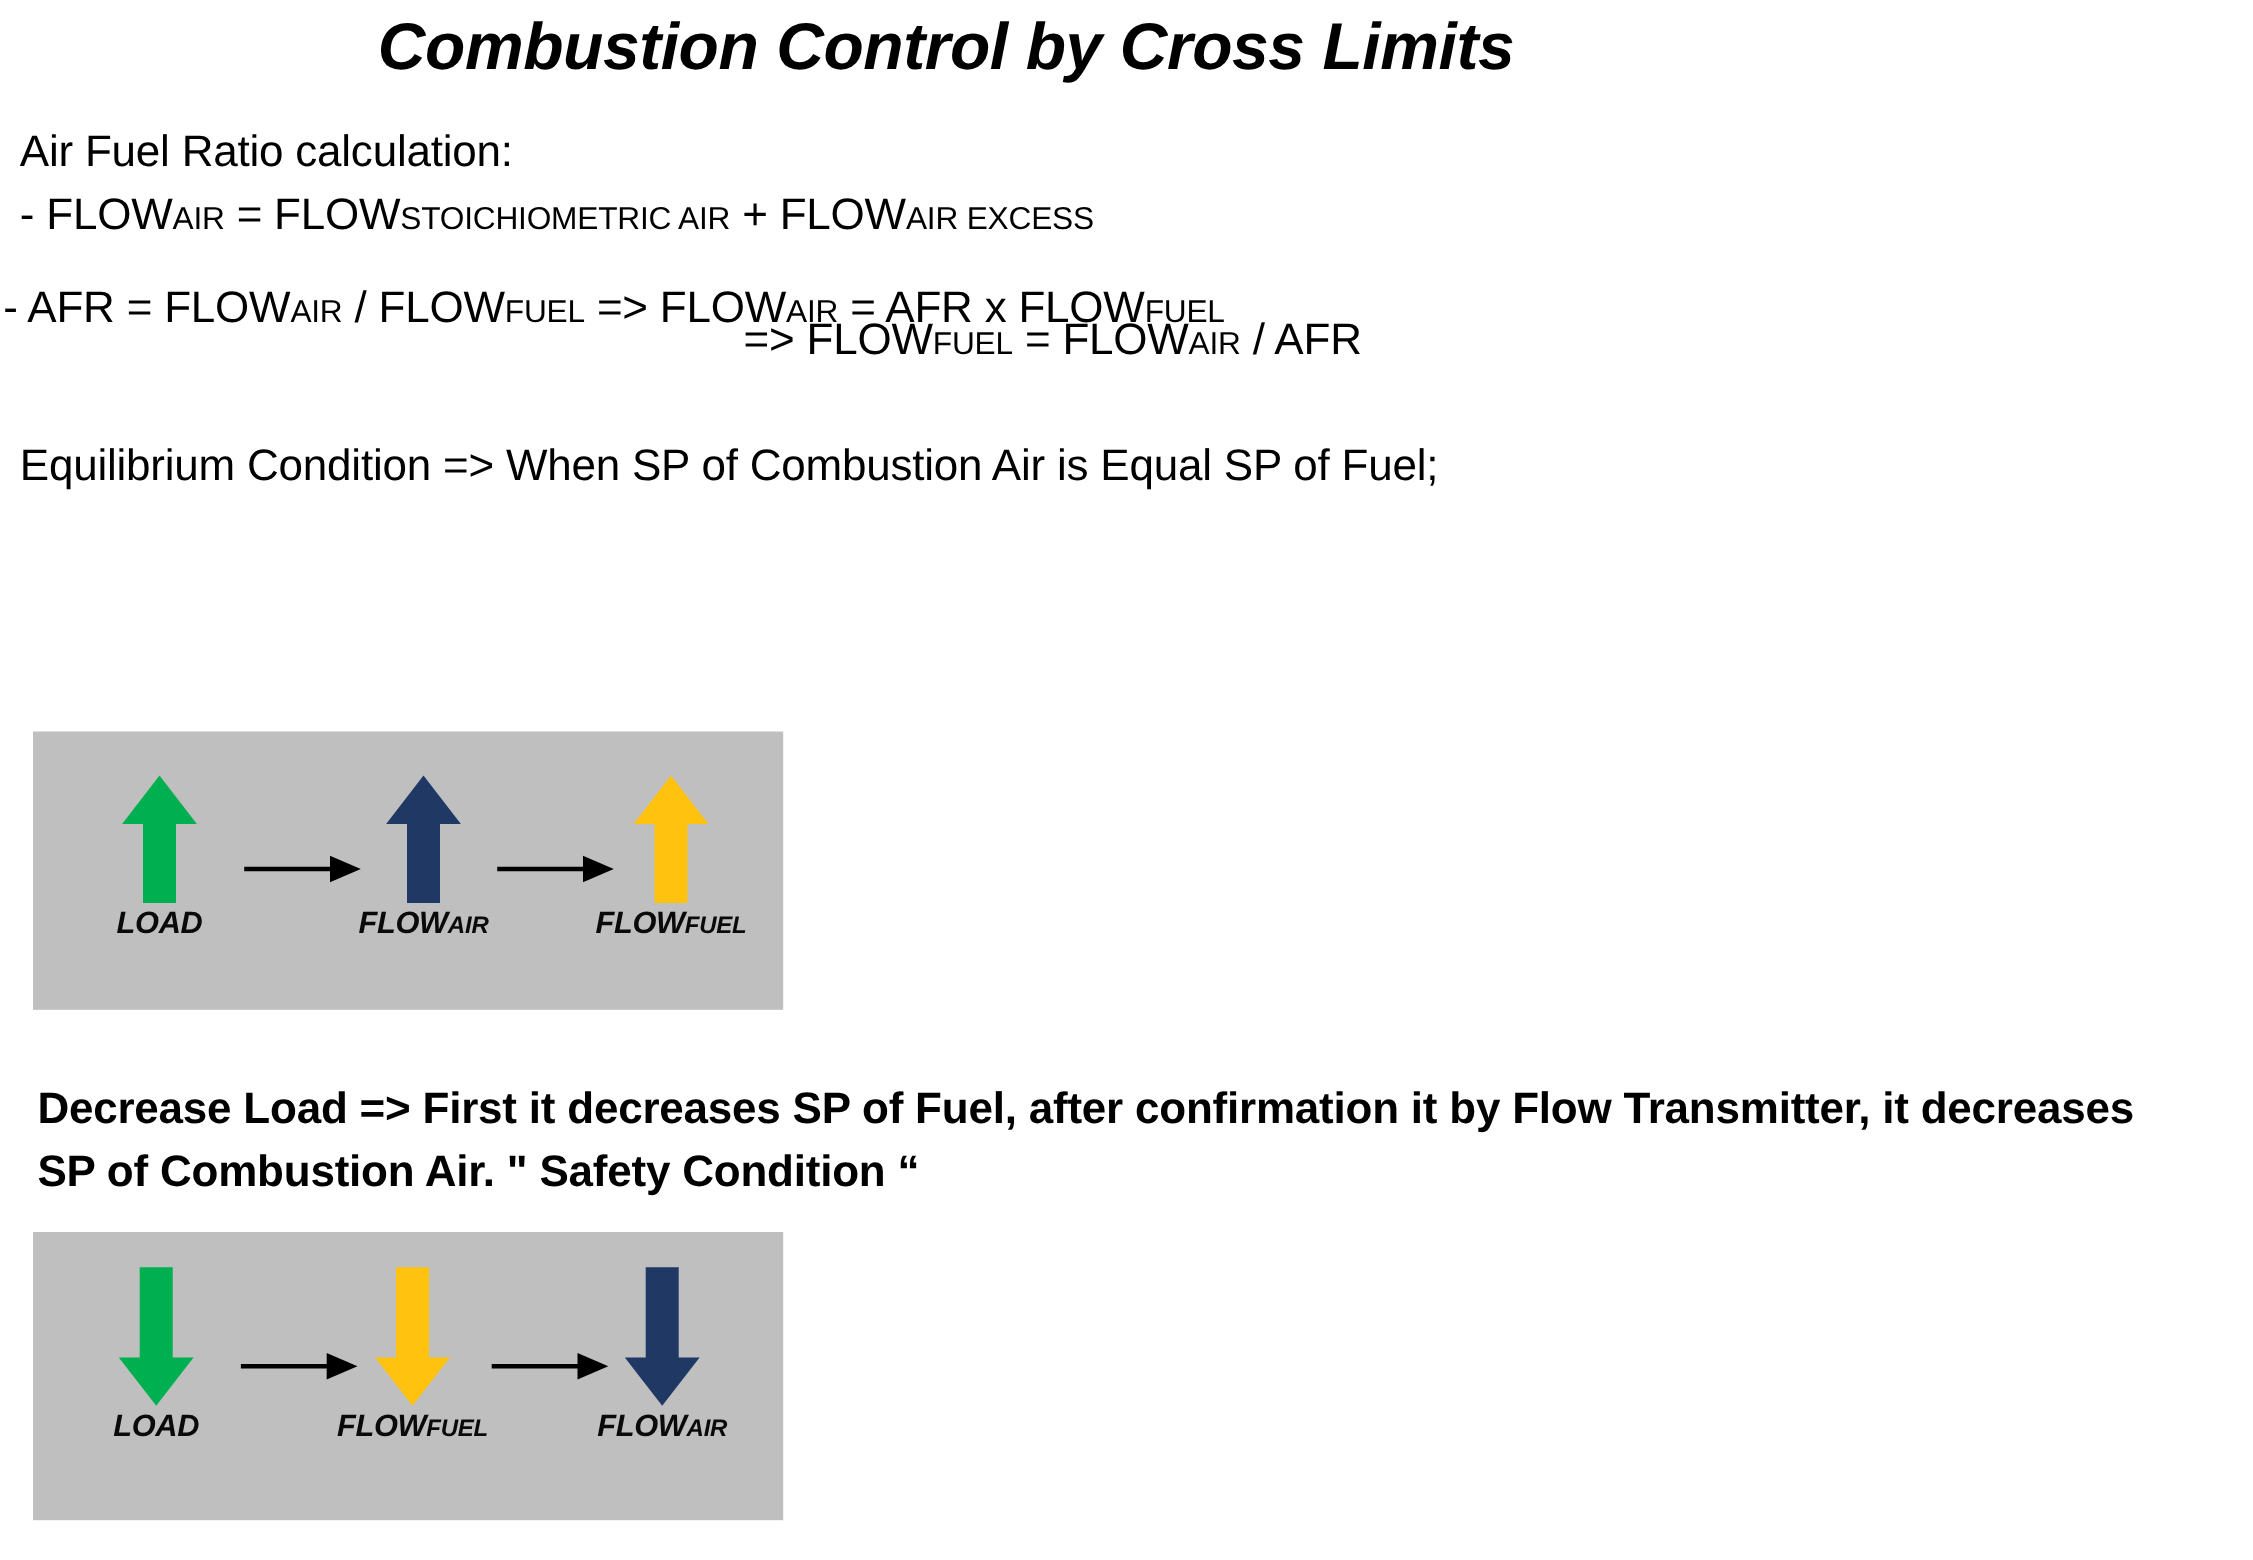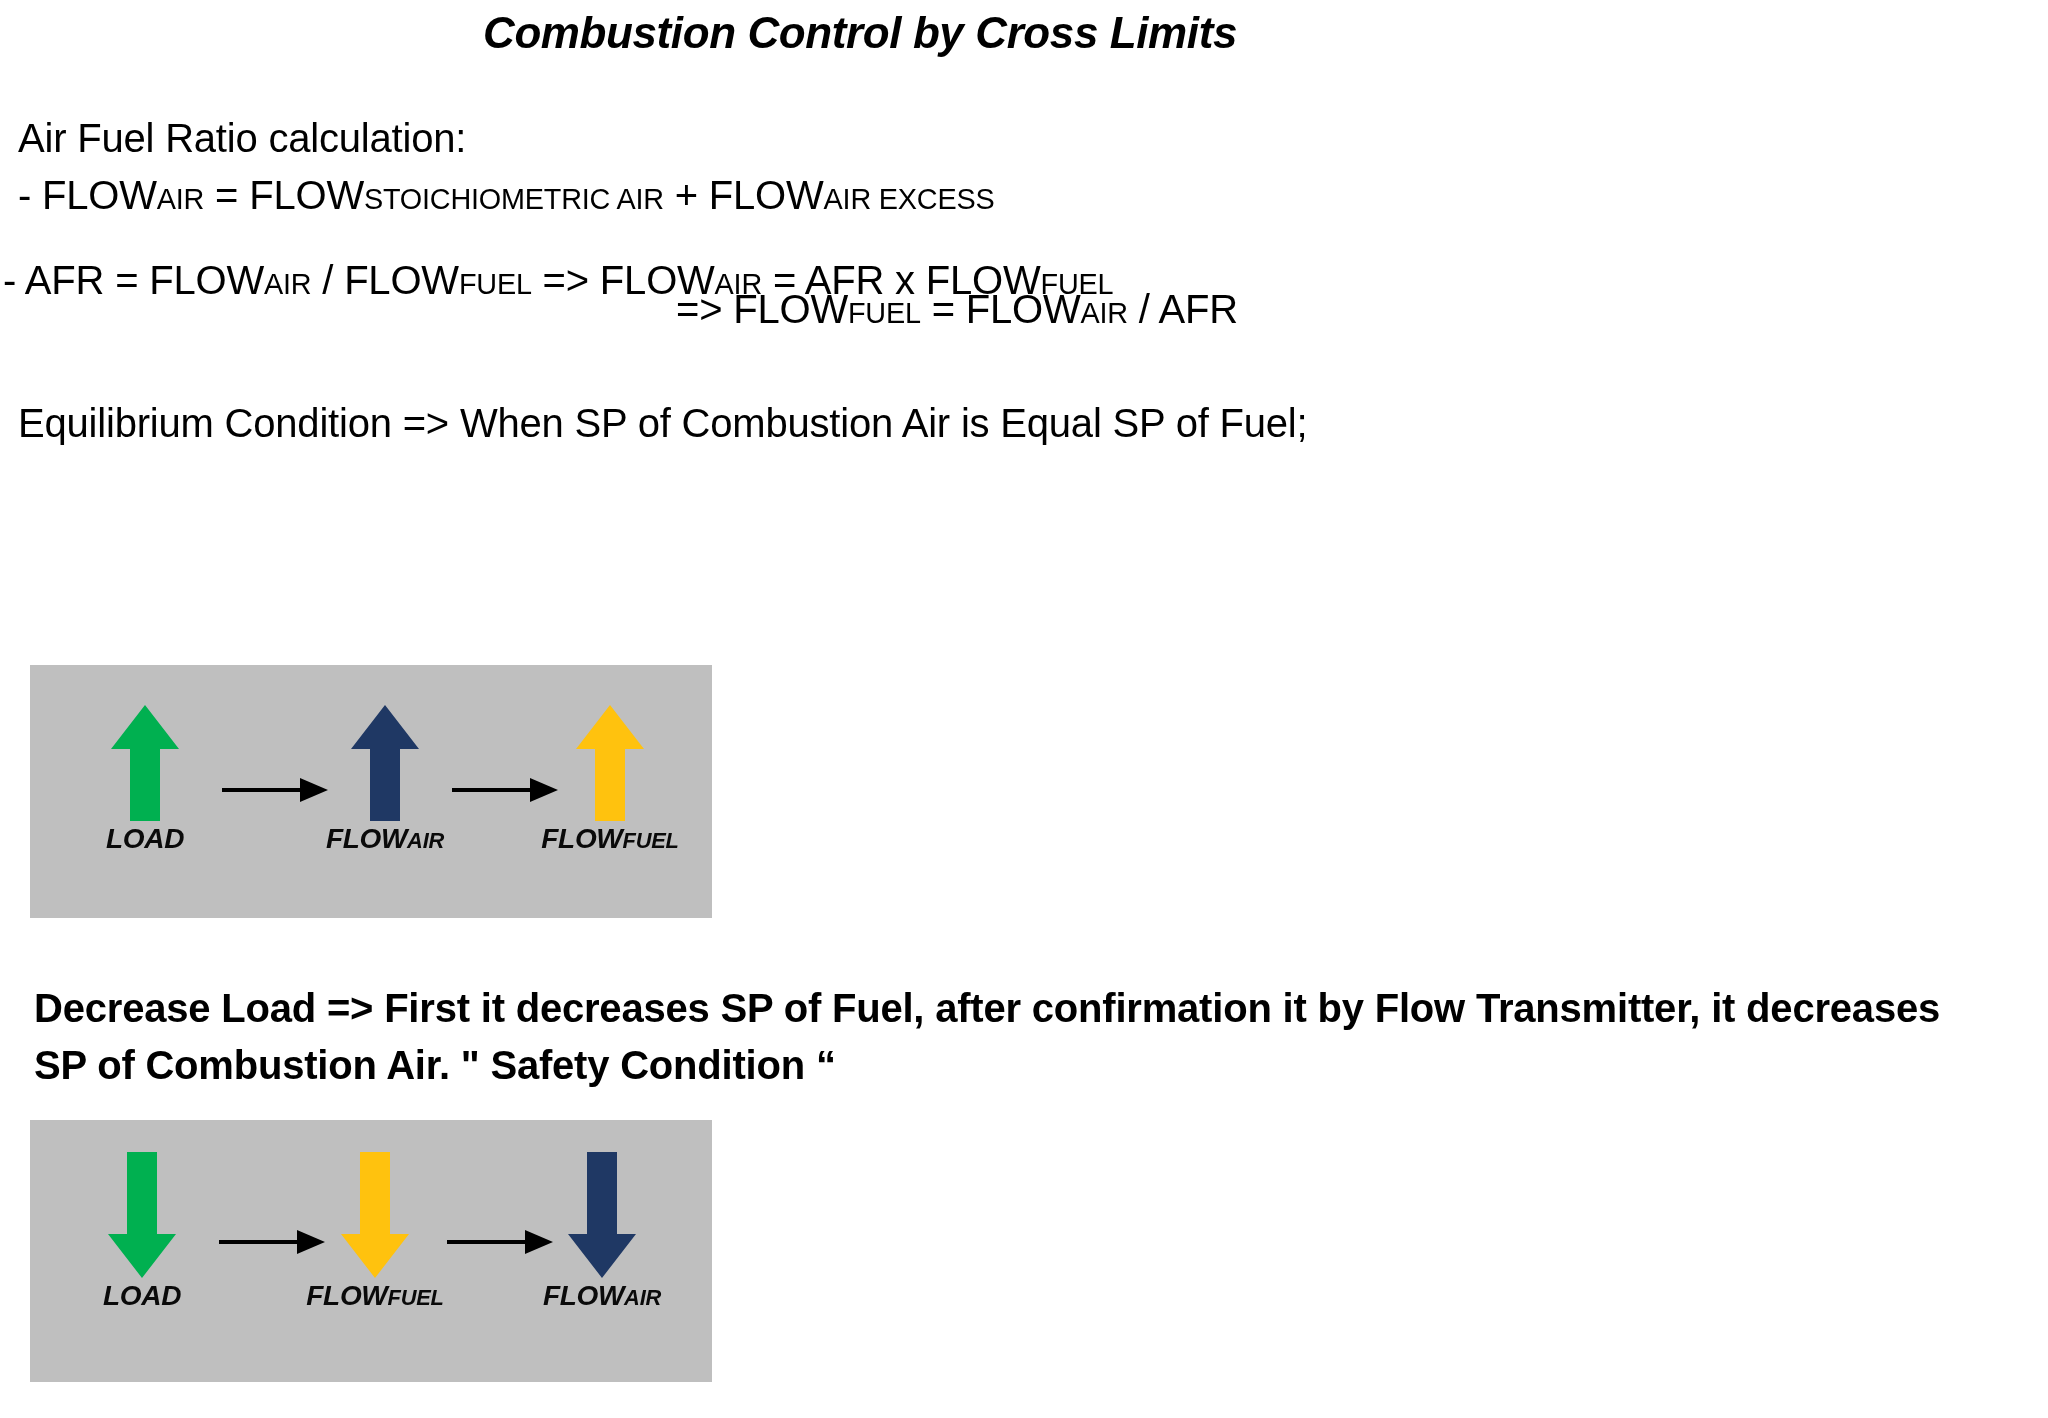--- a/index.html
+++ b/index.html
@@ -24,21 +24,21 @@
     background: #ffffff;
   }
 
   
   .title {
     position: absolute;
     left: 0;
     top: 8px;
     width: 1720px;
     text-align: center;
-    font-size: 44px;
+    font-size: 60px;
     font-weight: bold;
     font-style: italic;
     letter-spacing: -0.4px;
     color: #000000;
     white-space: nowrap;
   }
 
   
   .txt {
     position: absolute;

